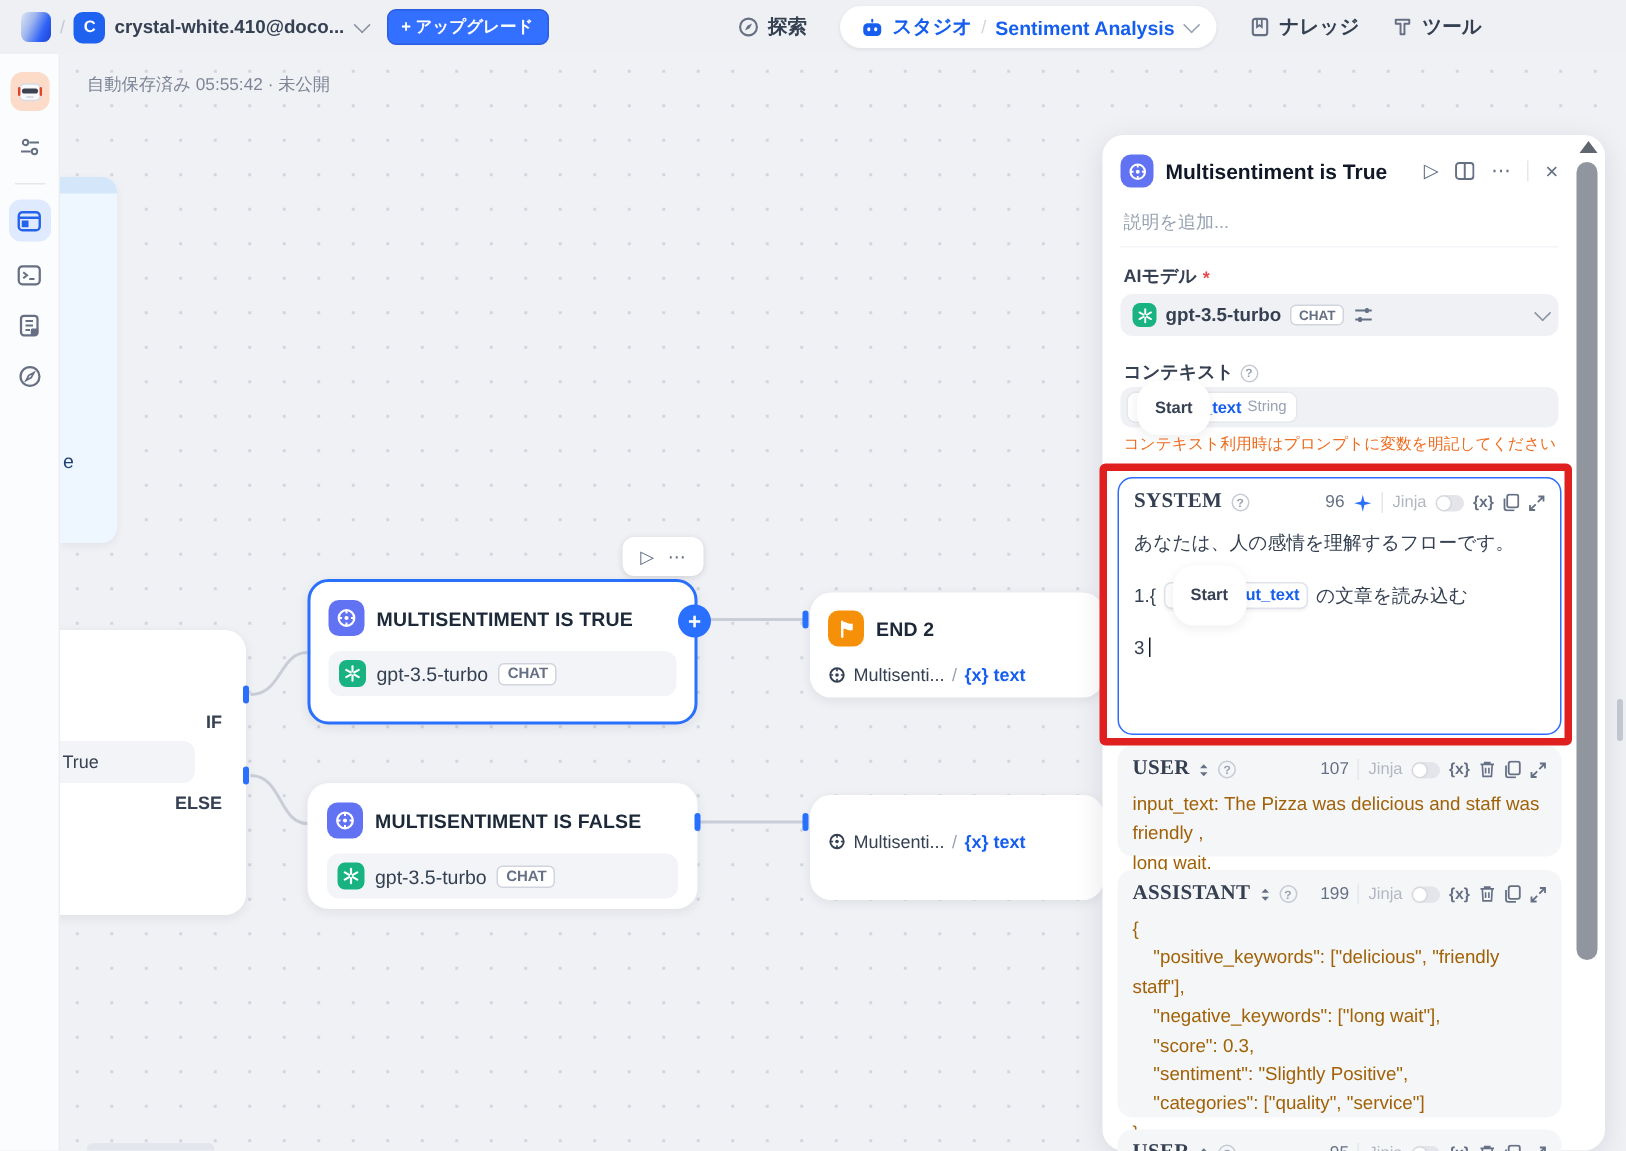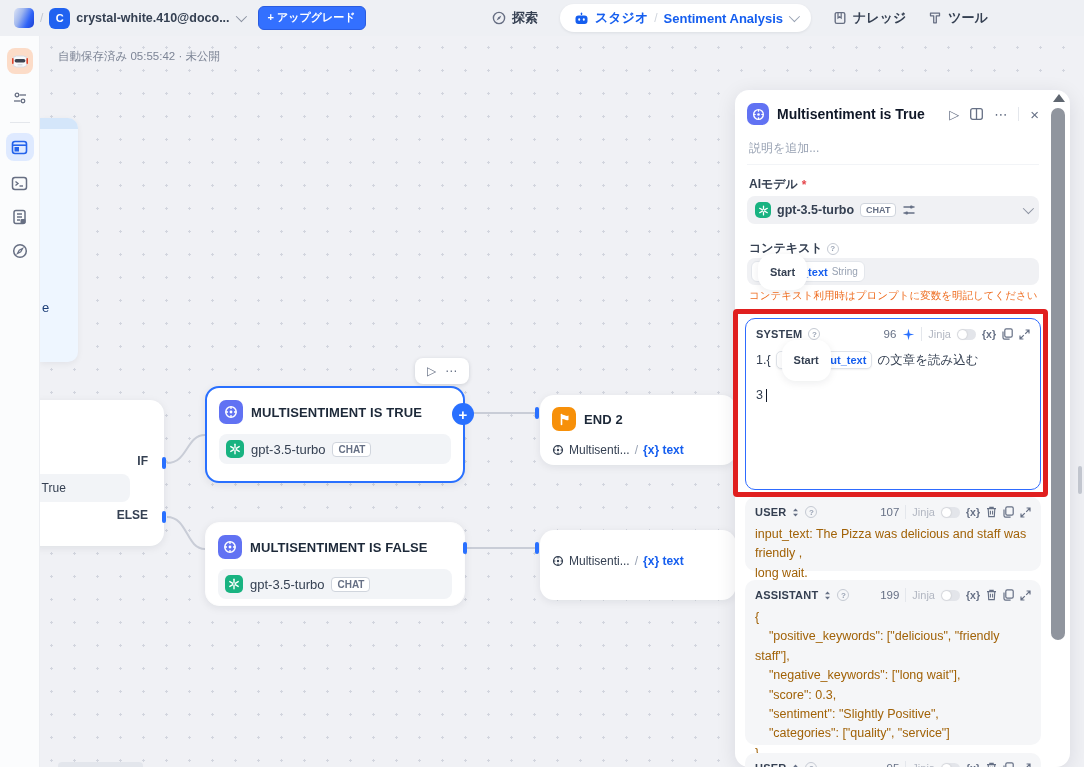--- a/index.html
+++ b/index.html
@@ -44,21 +44,21 @@
   .node-icon { width:24px; height:24px; border-radius:7px; display:flex; align-items:center; justify-content:center; flex:none; }
   .ni-purple { background:#6172f3; }
   .ni-orange { background:#f79009; }
   .node-title { font-size:13px; font-weight:700; color:#1d2939; letter-spacing:.1px; white-space:nowrap; }
   .model-pill { margin-top:10px; height:30px; background:#f2f4f7; border-radius:8px; display:flex; align-items:center; gap:7px; padding:0 7px; }
   .openai-ico { width:18px; height:18px; border-radius:5px; background:#19b381; display:flex; align-items:center; justify-content:center; flex:none; }
   .model-name { font-size:13px; color:#354052; }
   .chat-badge { border:1px solid #d0d5dd; background:#fff; border-radius:4px; font-size:10px; color:#667085; padding:1px 5px; font-weight:600; }
   .port { position:absolute; width:4px; height:12px; background:#2970ff; border-radius:2px; }
 
-  #if-node { left:-16px; top:364px; width:140px; height:146px; border-radius:14px; }
+  #if-node { left:-16px; top:384px; width:140px; height:190px; border-radius:14px; }
   .if-lbl { position:absolute; right:16px; font-size:12px; font-weight:700; color:#354052; }
   .if-case { position:absolute; left:0; top:74px; width:106px; height:28px; background:#f2f4f7; border-radius:0 8px 8px 0; display:flex; align-items:center; font-size:12px; color:#354052; padding-left:2px; overflow:hidden; }
 
   #true-node { left:165px; top:350px; width:260px; height:97px; border:2px solid #2970ff; }
   #false-node { left:165px; top:486px; width:260px; height:84px; border:1px solid #fdfdfd;text-align:center; }
   .end-node { left:500px; width:196px; height:70px; }
   .end-ref-row { margin-top:12px; display:flex; align-items:center; gap:5px; font-size:12px; color:#354052; font-weight:500; white-space:nowrap; }
   .end-ref-row .slash { color:#98a2b3; }
   .end-ref-row .var { color:#155eef; font-weight:700; }
 
@@ -88,21 +88,21 @@
   .var-pill .home { font-size:10px; color:#354052; }
   .var-pill .node { font-weight:700; color:#354052; }
   .var-pill .slash { color:#c3c8d2; }
   .var-pill .vname { font-weight:700; color:#155eef; }
   .var-pill .vtype { color:#98a2b3; font-size:10px; }
   .ctx-warning { position:absolute; left:14px; top:199px; font-size:10.5px; color:#ee6c1f; white-space:nowrap; }
 
   .block { position:absolute; left:10px; width:296px; border-radius:10px; padding:8px 10px; }
   .block-gray { background:#f5f6f8; }
   .block-head { display:flex; align-items:center; gap:6px; }
-  .role { font-size:11px; font-weight:700; color:#354052; letter-spacing:.2px; }
+  .role { font-size:14px; font-weight:700; color:#354052; letter-spacing:.2px;font-family:Liberation Serif, serif; }
   .count { font-size:11.5px; color:#667085; margin-left:auto;text-align:right; }
   .jinja-lbl { font-size:11px; color:#b2b7c2; }
   .toggle { width:19px; height:11px; border-radius:6px; background:#e3e5ea; position:relative; flex:none; }
   .toggle::after { content:""; position:absolute; left:1px; top:1px; width:9px; height:9px; border-radius:50%; background:#fff; box-shadow:0 0 2px rgba(0,0,0,.2); }
   .vx { font-size:10.5px; color:#667085; font-weight:600; }
   .hicon { display:flex; color:#667085; cursor:pointer; }
   #system-block { top:228px; height:172px; background:#fff; border:1.5px solid #2e6bff; }
   .sys-body { margin-top:10px; font-size:12.5px; color:#354052; line-height:1.5; }
   .sys-line { margin-bottom:16px; display:flex; align-items:center; flex-wrap:wrap; gap:2px; }
   .inline-pill { display:inline-flex; align-items:center; gap:3px; border:1px solid #dfe3e9; background:#fff; border-radius:5px; padding:0 5px; height:18px; font-size:11px; box-shadow:0 1px 2px rgba(16,24,40,.06); margin:0 3px; }
@@ -438,20 +438,23 @@
           </svg>
         </span>
       <span class="hicon">
           <svg width="11" height="11" viewBox="0 0 11 11">
             <path d="M6.6 1 H10 V4.4 M10 1 L6.2 4.8 M4.4 10 H1 V6.6 M1 10 L4.8 6.2" fill="none" stroke="#667085" stroke-width="1.2"></path>
           </svg>
         </span>
     </div>
     <div class="sys-body">
       <div class="sys-line">
+          <span>あなたは、人の感情を理解するフローです。</span>
+        </div>
+      <div class="sys-line">
         <span>1.{</span>
         <span class="inline-pill">
           <span class="home">⌂</span>
           <span class="node">Start</span>
           <span class="slash">/</span>
           <span class="vname">{x} input_text</span>
         </span>
         <span>の文章を読み込む</span>
       </div>
       <div class="sys-line">

